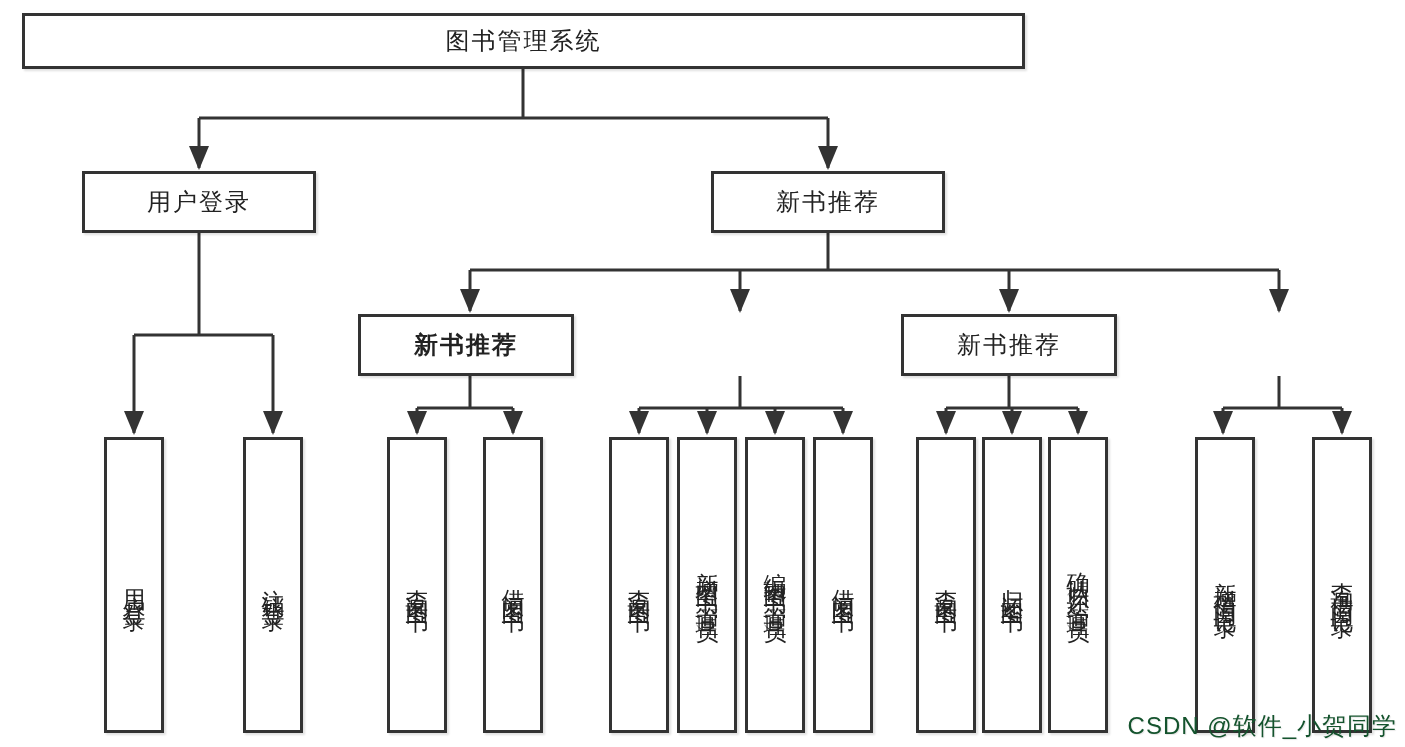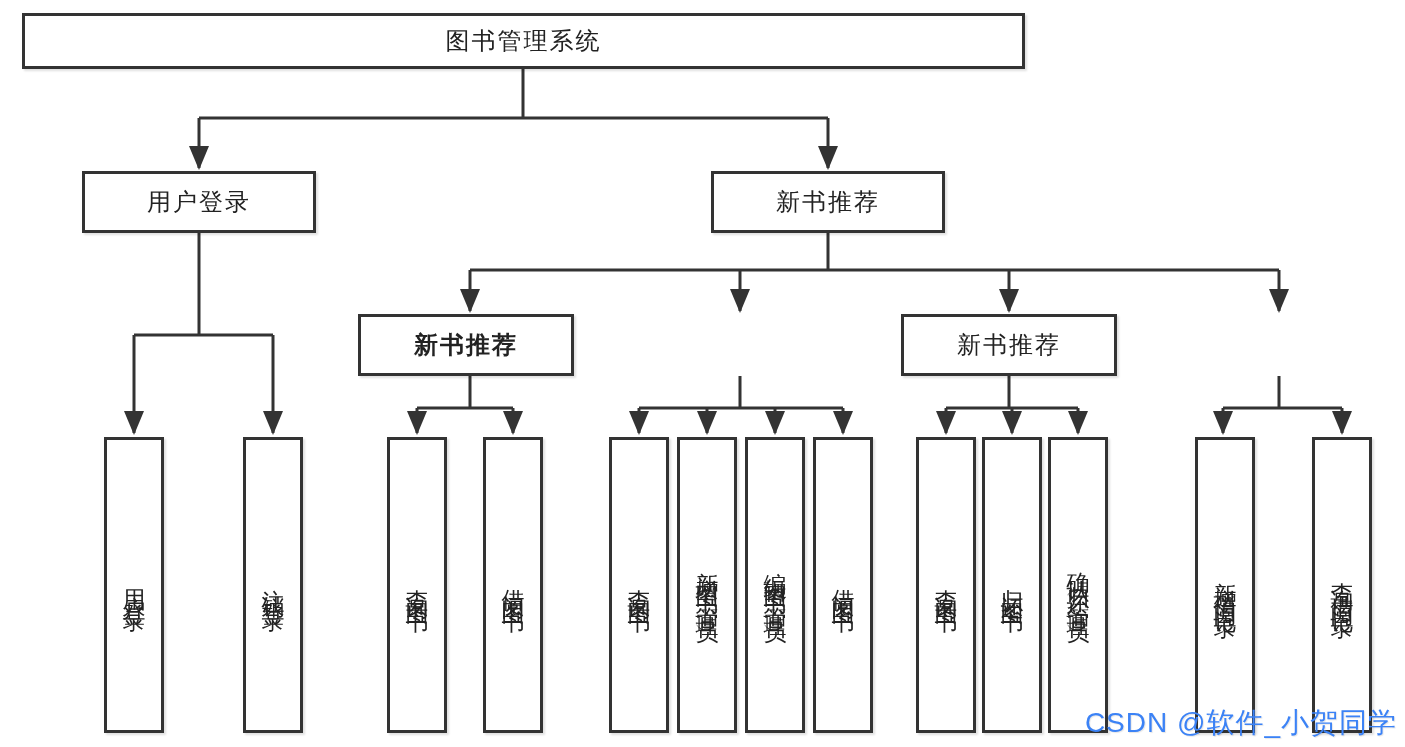--- a/index.html
+++ b/index.html
@@ -83,22 +83,22 @@
   .l-3d { left: 813px; }
   .l-4a { left: 916px; }
   .l-4b { left: 982px; }
   .l-4c { left: 1048px; }
   .l-5a { left: 1195px; }
   .l-5b { left: 1312px; }
   .watermark {
     position: absolute;
     right: 8px;
     bottom: 5px;
-    font-size: 28px;
-    color: #3b82f6;
+    font-size: 24px;
+    color: #14532d;
     letter-spacing: 1px;
     z-index: 5;
     text-shadow: 1px 1px 1px rgba(0,0,0,0.10);
   }
 </style>
 </head>
 <body>
 
 <div class="canvas">
 

